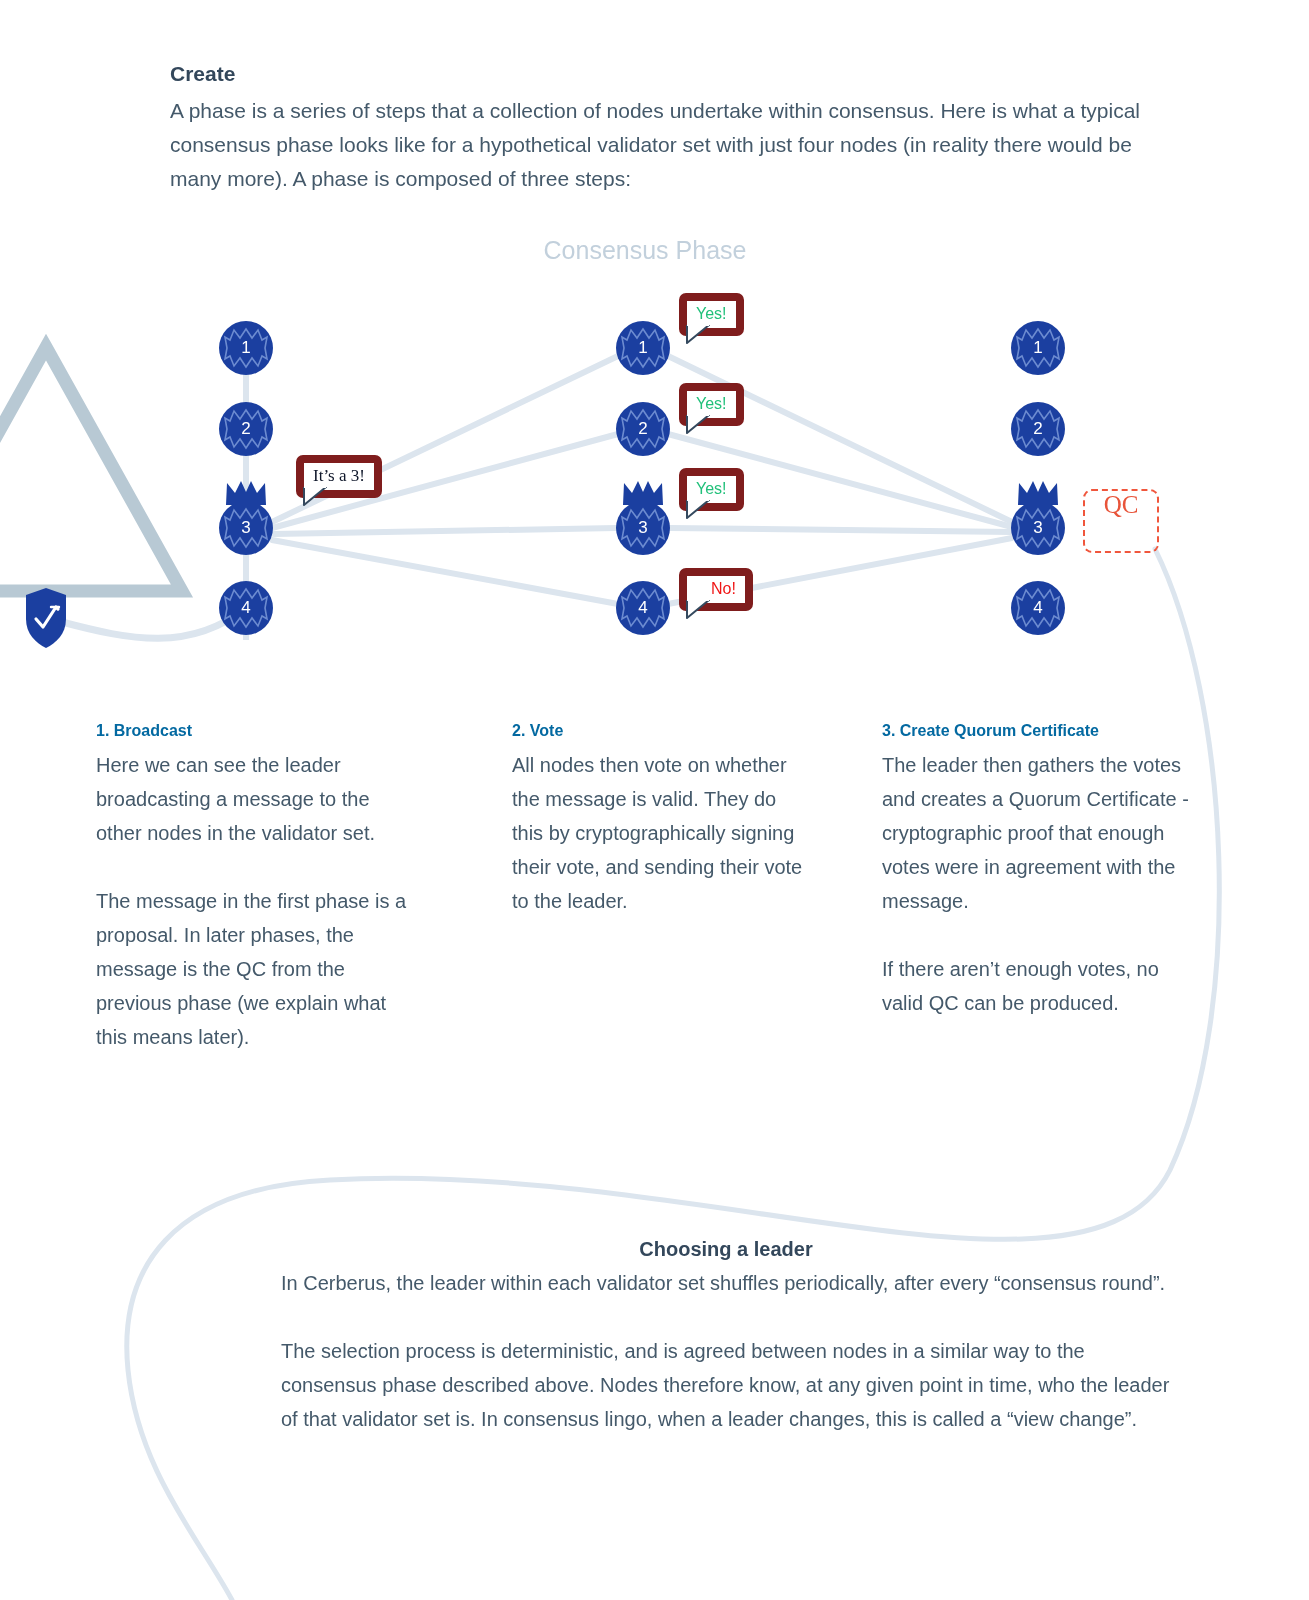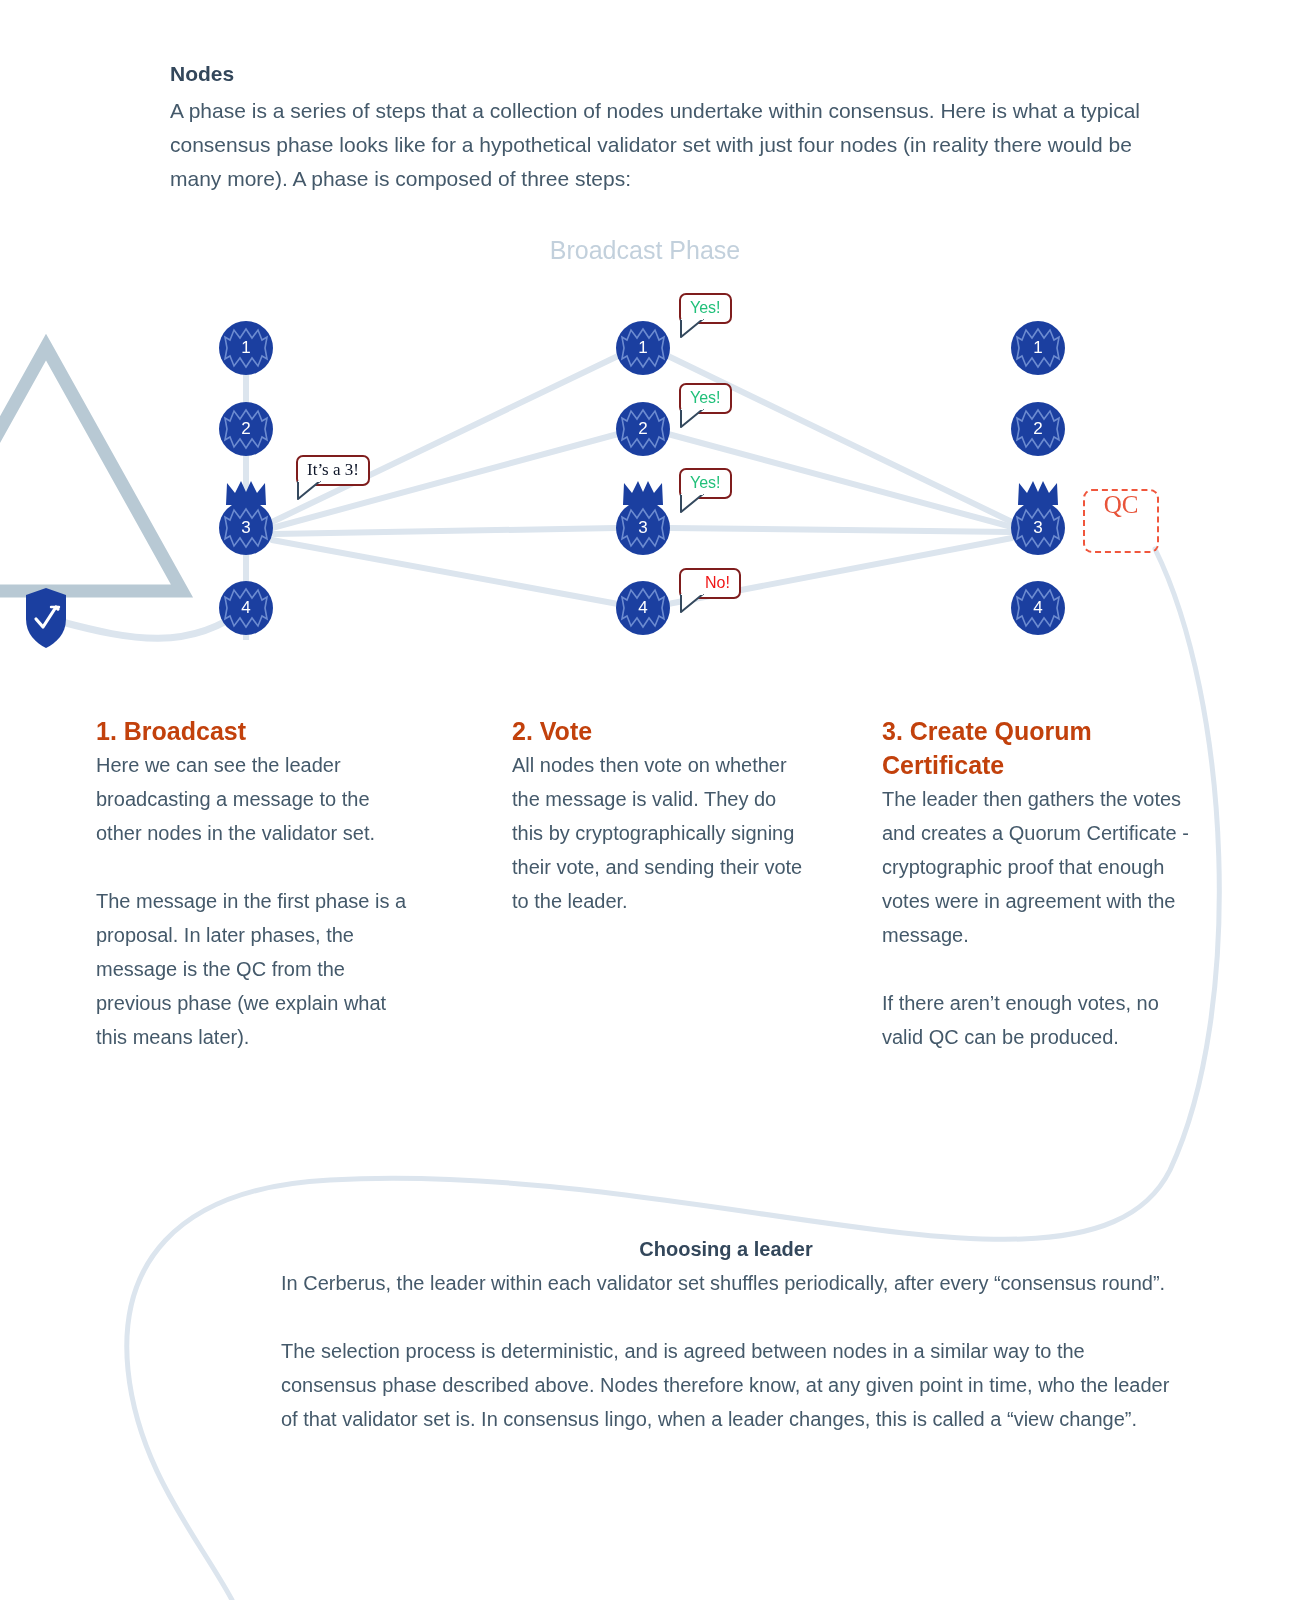--- a/index.html
+++ b/index.html
@@ -93,21 +93,21 @@
     left: 6px;
     top: -21px;
     width: 42px;
     height: 26px;
     z-index: 2;
   }
 
   
   .bubble {
     position: absolute;
-    border: 2px solid #7f1d1d;
+    border: 8px solid #7f1d1d;
     border-radius: 7px;
     background: #ffffff;
     padding: 3px 9px 4px 9px;
     font-size: 16px;
     line-height: 20px;
     white-space: nowrap;
     z-index: 6;
   }
   .bubble.serif { font-family: "Liberation Serif", serif; color: #0f172a; font-size:17px; }
   .bubble.yes { color: #21c07a; font-family: "Liberation Sans", sans-serif; }
@@ -145,24 +145,24 @@
     width: 1309px;
   }
   .step {
     position: absolute;
     font-size: 20px;
     line-height: 34px;
     color: #44596a;
   }
   .step h3 {
     margin: 0;
-    font-size: 25px;
+    font-size: 16px;
     line-height: 34px;
     font-weight: 700;
-    color: #c2410c;
+    color: #0369a1;
   }
   .step p { margin: 0; }
   .step p.gap { margin-top: 34px; }
   #step-1 { left: 96px;  width: 320px; }
   #step-2 { left: 512px; width: 300px; }
   #step-3 { left: 882px; width: 315px; }
 
   
   .note {
     position: absolute;
@@ -183,21 +183,21 @@
   }
   .note p { margin: 0; }
   .note p.gap { margin-top: 34px; }
 </style>
 </head>
 <body>
 
 <div class="page">
 
   <div class="intro">
-    <div class="intro-title">Nodes</div>
+    <div class="intro-title">Create</div>
     <p class="intro-body">A phase is a series of steps that a collection of nodes undertake within consensus. Here is what a typical consensus phase looks like for a hypothetical validator set with just four nodes (in reality there would be many more). A phase is composed of three steps:</p>
   </div>
 
   <div class="diagram">
     <svg viewBox="0 0 1309 1600" xmlns="http://www.w3.org/2000/svg">
 
       <g>
         <path d="M 46 347 L 182 591 L -90 591 Z" fill="none" stroke="#b8c9d4" stroke-width="13" stroke-linejoin="miter"></path>
       </g>
 
@@ -226,21 +226,21 @@
       </g>
 
       <path d="M 1155 549
                C 1230 700, 1245 1010, 1170 1170
                C 1090 1330, 700 1160, 330 1180
                C 170 1188, 118 1270, 128 1370
                C 138 1470, 200 1540, 232 1600" fill="none" stroke="#dce5ee" stroke-width="5" stroke-linecap="round"></path>
     </svg>
   </div>
 
-  <div class="diagram-title">Broadcast Phase</div>
+  <div class="diagram-title">Consensus Phase</div>
 
   <div>
 
     <div class="node" style="left:219px; top:321px;">
       <div class="disc">
         <svg viewBox="0 0 54 54" width="54" height="54">
           <g fill="none" stroke="#6c8bd0" stroke-width="1.6">
             <path d="M27 8 L21 17 L15 9 L11 19 L6 16 L8 27 L6 38 L11 35 L15 45 L21 37 L27 46 L33 37 L39 45 L43 35 L48 38 L46 27 L48 16 L43 19 L39 9 L33 17 Z"></path>
           </g>
         </svg>

